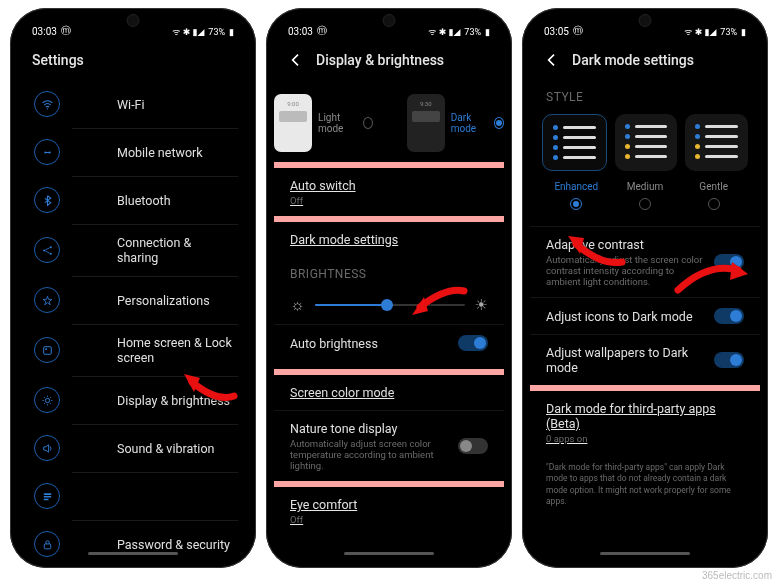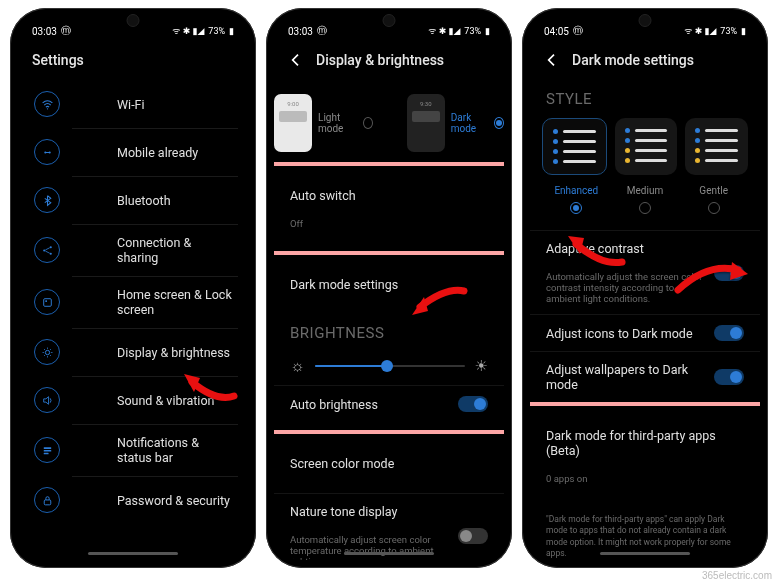--- a/index.html
+++ b/index.html
@@ -1,21 +1,21 @@
 <!DOCTYPE html>
 <html><head>
 <meta charset="utf-8">
 <style>
   *{box-sizing:border-box;margin:0;padding:0;font-family:-apple-system,BlinkMacSystemFont,"Segoe UI",Roboto,sans-serif;}
   body{background:#fff;width:782px;height:587px;position:relative;}
   .stage{display:flex;gap:10px;padding:8px 10px;align-items:flex-start;}
   .phone{width:246px;height:560px;background:#000;border-radius:36px;padding:8px;position:relative;box-shadow:0 0 0 1px #333 inset;}
   .screen{width:100%;height:100%;background:#000;border-radius:30px;overflow:hidden;color:#e6e6e6;display:flex;flex-direction:column;position:relative;}
   .notch{position:absolute;top:6px;left:50%;transform:translateX(-50%);width:13px;height:13px;background:#111;border-radius:50%;border:1px solid #222;z-index:5;}
-  .statusbar{display:flex;justify-content:space-between;align-items:flex-start;font-size:10px;padding:8px 14px 4px;color:#fff;}
+  .statusbar{display:flex;justify-content:space-between;align-items:flex-end;font-size:10px;padding:8px 14px 4px;color:#fff;}
   .sb-left,.sb-right{display:flex;align-items:center;gap:4px;}
   .sb-right span{font-size:9px;}
   .header{display:flex;align-items:flex-start;gap:12px;padding:10px 14px 12px;font-size:14px;font-weight:500;}
   .back-ic{width:16px;height:16px;color:#fff;}
   .content{flex:1;overflow:hidden;}
   
   .list-row{display:flex;align-items:center;gap:14px;padding:11px 16px;position:relative;}
   .list-row + .list-row::before{content:"";position:absolute;top:0;left:54px;right:10px;height:1px;background:#1a1a1a;}
   .ic-ring{width:26px;height:26px;border:1px solid #1b5fae;border-radius:50%;display:flex;align-items:center;justify-content:center;color:#2d7cd6;flex-shrink:0;}
   .ic-ring svg{width:13px;height:13px;}
@@ -26,24 +26,24 @@
   .mode-thumb{width:42px;height:58px;border-radius:7px;background:#222;display:flex;flex-direction:column;align-items:center;padding:6px 5px;gap:4px;}
   .mode-thumb.light{background:#e9e9e9;}
   .thumb-clock{font-size:6px;color:#888;}
   .thumb-bar{width:28px;height:11px;border-radius:2px;background:#bbb;}
   .mode-thumb.dark .thumb-bar{background:#444;}
   .mode-lab{font-size:10px;color:#8a8a8a;}
   .mode-lab.active{color:#2d7cd6;}
   .radio{width:12px;height:12px;border:1.5px solid #555;border-radius:50%;}
   .radio.on{border-color:#2d7cd6;display:flex;align-items:center;justify-content:center;}
   .radio.on::after{content:"";width:6px;height:6px;background:#2d7cd6;border-radius:50%;}
-  .sect{padding:22px 16px;border-top:4px solid #fca5a5;}
+  .sect{padding:10px 16px;border-top:6px solid #fca5a5;text-decoration:underline;}
   .sect-title{font-size:12.5px;color:#e0e0e0;}
-  .sect-sub{font-size:9.5px;color:#6a6a6a;margin-top:15px;}
-  .sect-head{font-size:15px;color:#6a6a6a;letter-spacing:0.5px;padding:10px 16px 4px;}
+  .sect-sub{font-size:9.5px;color:#6a6a6a;margin-top:2px;}
+  .sect-head{font-size:12px;color:#6a6a6a;letter-spacing:0.5px;padding:10px 16px 4px;}
   .slider-row{display:flex;align-items:center;gap:10px;padding:10px 16px;}
   .slider-track{flex:1;height:2px;background:#333;position:relative;border-radius:2px;}
   .slider-fill{position:absolute;left:0;top:0;height:100%;width:48%;background:#2d7cd6;border-radius:2px;}
   .slider-knob{position:absolute;left:48%;top:50%;transform:translate(-50%,-50%);width:12px;height:12px;background:#2d7cd6;border-radius:50%;}
   .sun{color:#aaa;}
   .toggle{width:30px;height:16px;background:#333;border-radius:9px;position:relative;flex-shrink:0;}
   .toggle::after{content:"";position:absolute;width:12px;height:12px;background:#888;border-radius:50%;top:2px;left:2px;}
   .toggle.on{background:#0f3a66;}
   .toggle.on::after{background:#2d7cd6;left:16px;}
   .row-flex{display:flex;align-items:center;justify-content:space-between;padding:10px 16px;border-top:1px solid #141414;}
@@ -99,21 +99,21 @@
             <span class="row-lab">Wi-Fi</span>
           </div>
           <div class="list-row">
             <div class="ic-ring">
               <svg viewBox="0 0 24 24" fill="currentColor">
                 <circle cx="8" cy="12" r="2" fill="currentColor"></circle>
                 <circle cx="16" cy="12" r="2" fill="currentColor"></circle>
                 <path d="M8 12 L16 12" stroke="currentColor" stroke-width="2"></path>
               </svg>
             </div>
-            <span class="row-lab">Mobile already</span>
+            <span class="row-lab">Mobile network</span>
           </div>
           <div class="list-row">
             <div class="ic-ring">
               <svg viewBox="0 0 24 24" fill="currentColor">
                 <path d="M12 3 L12 21 L18 16 L7 8 M12 3 L18 8 L7 16" stroke="currentColor" fill="none" stroke-width="2"></path>
               </svg>
             </div>
             <span class="row-lab">Bluetooth</span>
           </div>
           <div class="list-row">
@@ -123,20 +123,28 @@
                 <circle cx="18" cy="6" r="2"></circle>
                 <circle cx="18" cy="18" r="2"></circle>
                 <path d="M8 11 L16 7 M8 13 L16 17" stroke="currentColor" stroke-width="1.5" fill="none"></path>
               </svg>
             </div>
             <span class="row-lab">Connection &amp; sharing</span>
           </div>
           <div class="list-row">
             <div class="ic-ring">
               <svg viewBox="0 0 24 24" fill="currentColor">
+                <path d="M12 4 L14 10 L20 10 L15 14 L17 20 L12 16 L7 20 L9 14 L4 10 L10 10 Z" fill="none" stroke="currentColor" stroke-width="1.5"></path>
+              </svg>
+            </div>
+            <span class="row-lab">Personalizations</span>
+          </div>
+          <div class="list-row">
+            <div class="ic-ring">
+              <svg viewBox="0 0 24 24" fill="currentColor">
                 <rect x="5" y="5" width="14" height="14" rx="2" fill="none" stroke="currentColor" stroke-width="1.8"></rect>
                 <rect x="8" y="8" width="3" height="3" fill="currentColor"></rect>
               </svg>
             </div>
             <span class="row-lab">Home screen &amp; Lock screen</span>
           </div>
           <div class="list-row">
             <div class="ic-ring">
               <svg viewBox="0 0 24 24" fill="currentColor">
                 <circle cx="12" cy="12" r="4" fill="none" stroke="currentColor" stroke-width="1.8"></circle>
@@ -155,21 +163,20 @@
             <span class="row-lab">Sound &amp; vibration</span>
           </div>
           <div class="list-row">
             <div class="ic-ring">
               <svg viewBox="0 0 24 24" fill="currentColor">
                 <rect x="5" y="6" width="14" height="3" rx="1"></rect>
                 <rect x="5" y="11" width="14" height="3" rx="1"></rect>
                 <rect x="5" y="16" width="9" height="3" rx="1"></rect>
               </svg>
             </div>
-            <span class="row-lab">Notifications &amp; status bar</span>
           </div>
           <div class="list-row">
             <div class="ic-ring">
               <svg viewBox="0 0 24 24" fill="currentColor">
                 <rect x="6" y="11" width="12" height="9" rx="2" fill="none" stroke="currentColor" stroke-width="1.8"></rect>
                 <path d="M9 11 V8 a3 3 0 0 1 6 0 v3" fill="none" stroke="currentColor" stroke-width="1.8"></path>
               </svg>
             </div>
             <span class="row-lab">Password &amp; security</span>
           </div>
@@ -266,21 +273,21 @@
           <path d="M6 32 L22 28 L18 14 Z" fill="#e81010"></path>
         </svg>
   </div>
 </div>
 
 <div class="phone">
   <div class="notch"></div>
   <div class="screen">
     <div class="statusbar">
       <div class="sb-left">
-            <span>04:05</span>
+            <span>03:05</span>
             <span>ⓜ</span>
           </div>
       <div class="sb-right">
             <span>ᯤ ✱ ▮◢</span>
             <span>73%</span>
             <span>▮</span>
           </div>
     </div>
     <div class="header">
       <svg class="back-ic" viewBox="0 0 24 24" fill="none" stroke="currentColor" stroke-width="2.5">

